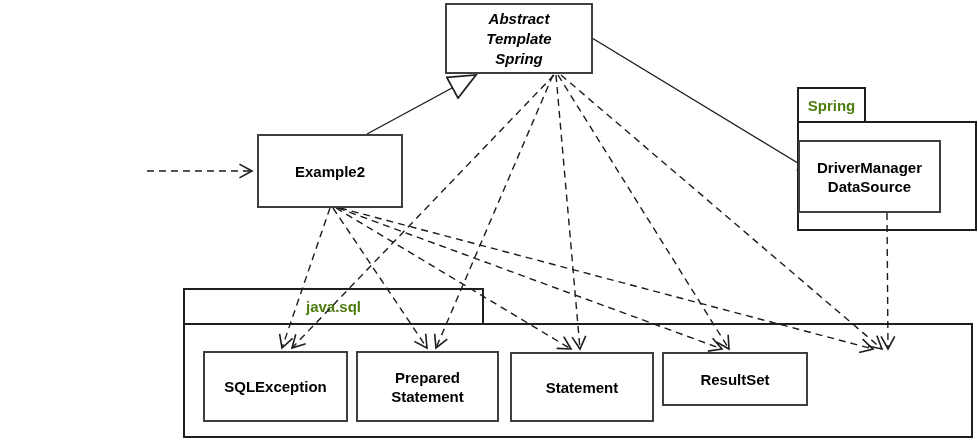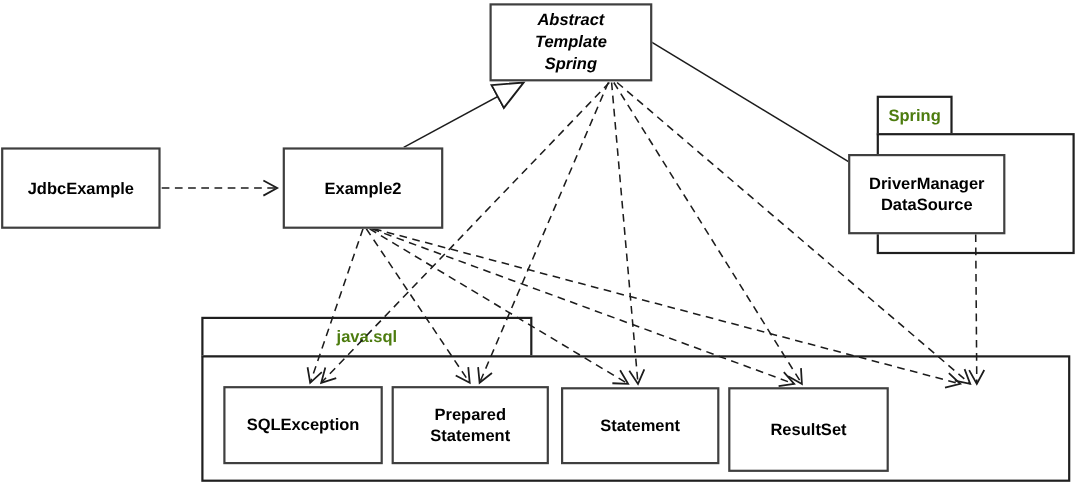--- a/index.html
+++ b/index.html
@@ -50,27 +50,27 @@
     font-size: 15px;
     color: #4d7c0f;
   }
   .node.italic { font-style: italic; }
   
   #n-jdbc        { left: 1px;   top: 134px; width: 145px; height: 74px; }
   #n-example2    { left: 257px; top: 134px; width: 146px; height: 74px; }
   #n-atm         { left: 445px; top: 3px;   width: 148px; height: 71px; line-height: 20px; }
   #p-spring-tab  { left: 797px; top: 87px;  width: 69px;  height: 36px; }
   #p-spring-body { left: 797px; top: 121px; width: 180px; height: 110px; }
-  #n-dmds        { left: 771px; top: 140px; width: 143px; height: 73px; }
+  #n-dmds        { left: 798px; top: 140px; width: 143px; height: 73px; }
   #p-sql-tab     { left: 183px; top: 288px; width: 301px; height: 37px; }
   #p-sql-body    { left: 183px; top: 323px; width: 790px; height: 115px; }
   #n-sqlex       { left: 203px; top: 351px; width: 145px; height: 71px; align-items: center; }
   #n-prepared    { left: 356px; top: 351px; width: 143px; height: 71px; }
   #n-statement   { left: 510px; top: 352px; width: 144px; height: 70px; }
-  #n-resultset   { left: 662px; top: 352px; width: 146px; height: 77px; }
+  #n-resultset   { left: 662px; top: 352px; width: 146px; height: 54px; }
   #n-connection  { left: 816px; top: 352px; width: 145px; height: 70px; }
 </style>
 </head>
 <body>
 
 <div class="canvas">
 
   <div class="pkg-tab" id="p-spring-tab">
     <span>Spring</span>
   </div>
@@ -99,23 +99,20 @@
       <line x1="558" y1="75" x2="729" y2="349" class="edge dashed" marker-end="url(#open)"></line>
       <line x1="561" y1="75" x2="882" y2="349" class="edge dashed" marker-end="url(#open)"></line>
       <line x1="330" y1="208" x2="282" y2="348" class="edge dashed" marker-end="url(#open)"></line>
       <line x1="333" y1="208" x2="427" y2="348" class="edge dashed" marker-end="url(#open)"></line>
       <line x1="336" y1="208" x2="571" y2="349" class="edge dashed" marker-end="url(#open)"></line>
       <line x1="338" y1="208" x2="722" y2="349" class="edge dashed" marker-end="url(#open)"></line>
       <line x1="340" y1="208" x2="873" y2="349" class="edge dashed" marker-end="url(#open)"></line>
       <line x1="887" y1="213" x2="888" y2="349" class="edge dashed" marker-end="url(#open)"></line>
     </svg>
 
-  <div class="node" id="n-jdbc">
-    <span>JdbcExample</span>
-  </div>
 
   <div class="node" id="n-example2">
     <span>Example2</span>
   </div>
 
   <div class="node italic" id="n-atm">
     <span>Abstract</span>
     <span>Template</span>
     <span>Spring</span>
   </div>

